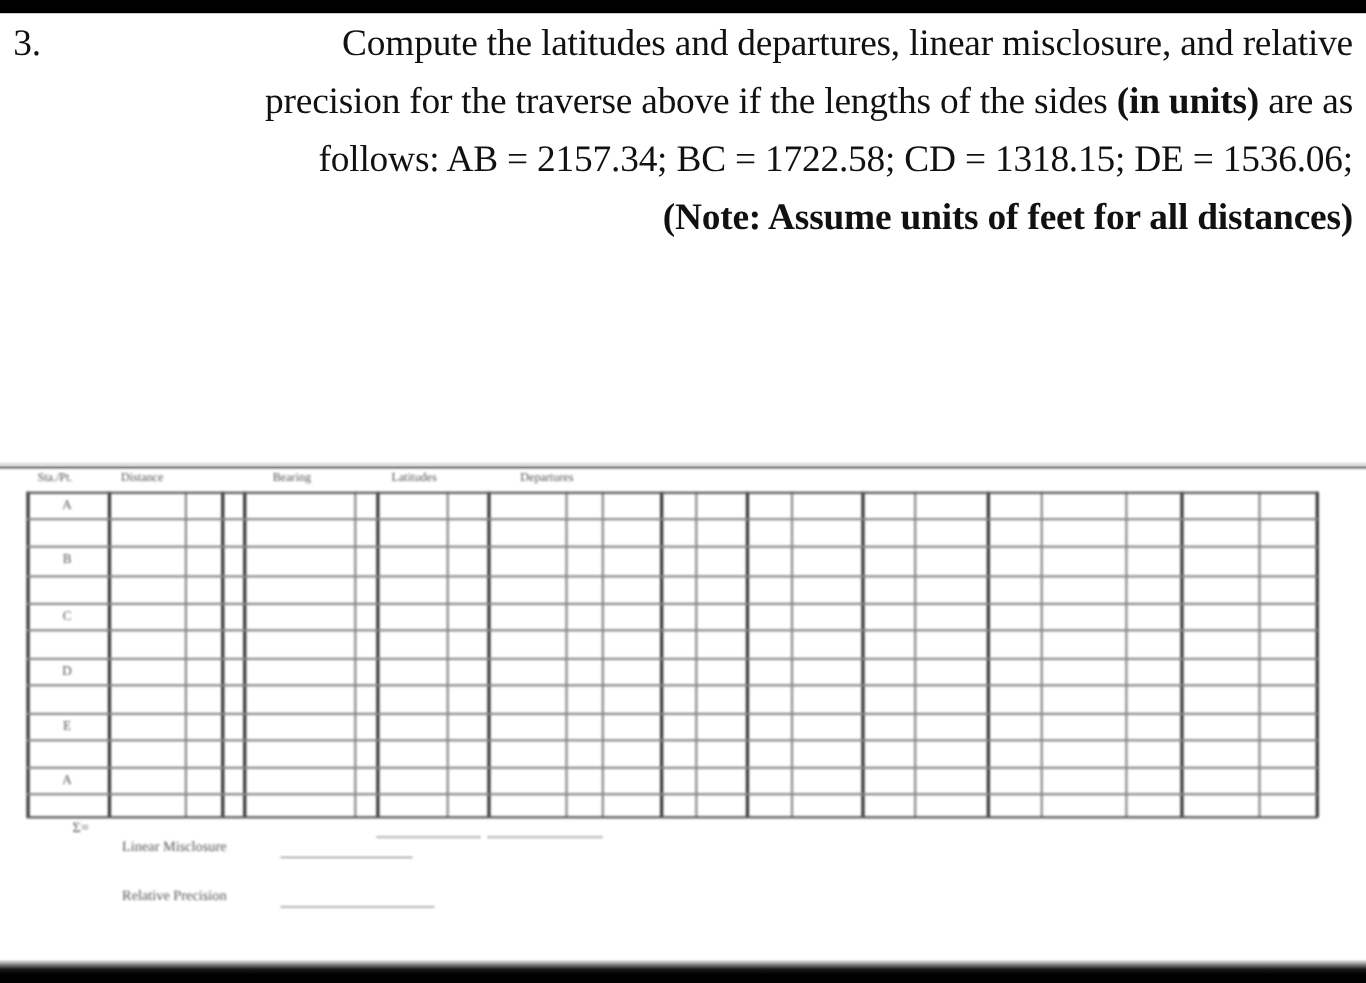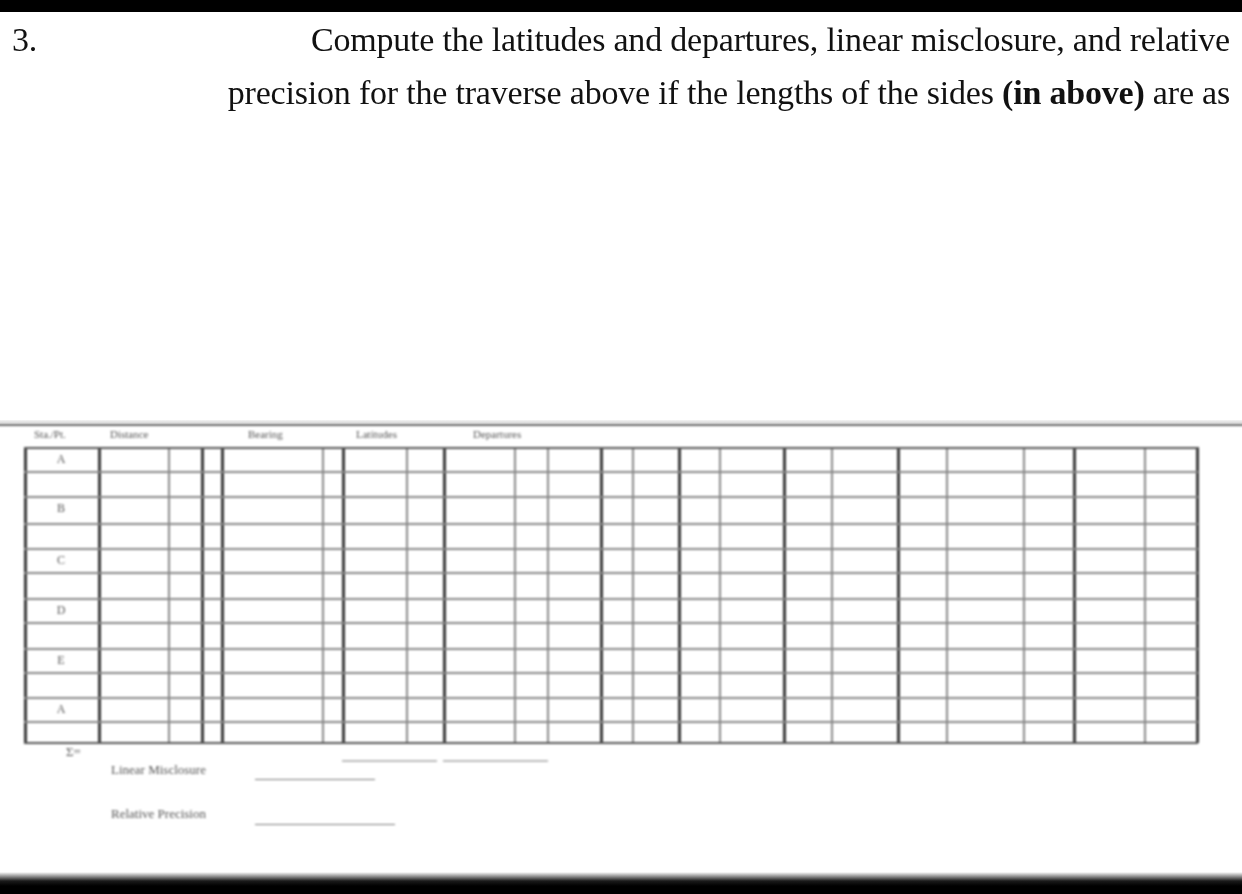--- a/index.html
+++ b/index.html
@@ -49,21 +49,23 @@
   </style>
 </head>
 <body>
 
 <div class="top-bar"></div>
 
 <div class="problem">
   <span class="num">3.</span>
   <div class="body" id="problem-body">
       <span class="line"><span>Compute the latitudes and departures, linear misclosure, and relative</span></span>
-      <span class="line"><span>precision for the traverse above if the lengths of the sides </span><b>(in above)</b><span> are as</span></span>
+      <span class="line"><span>precision for the traverse above if the lengths of the sides </span><b>(in units)</b><span> are as</span></span>
+      <span class="line"><span>follows:  AB = 2157.34;  BC = 1722.58;  CD = 1318.15;  DE = 1536.06;</span></span>
+      <span class="line"><b>(Note: Assume units of feet for all distances)</b></span>
     </div>
 </div>
 
 <div class="sheet-divider"></div>
 
 <div class="sheet">
   <div id="headers">
       <span class="hdr" style="left: 34px;">Sta./Pt.</span>
       <span class="hdr" style="left: 110px;">Distance</span>
       <span class="hdr" style="left: 248px;">Bearing</span>

